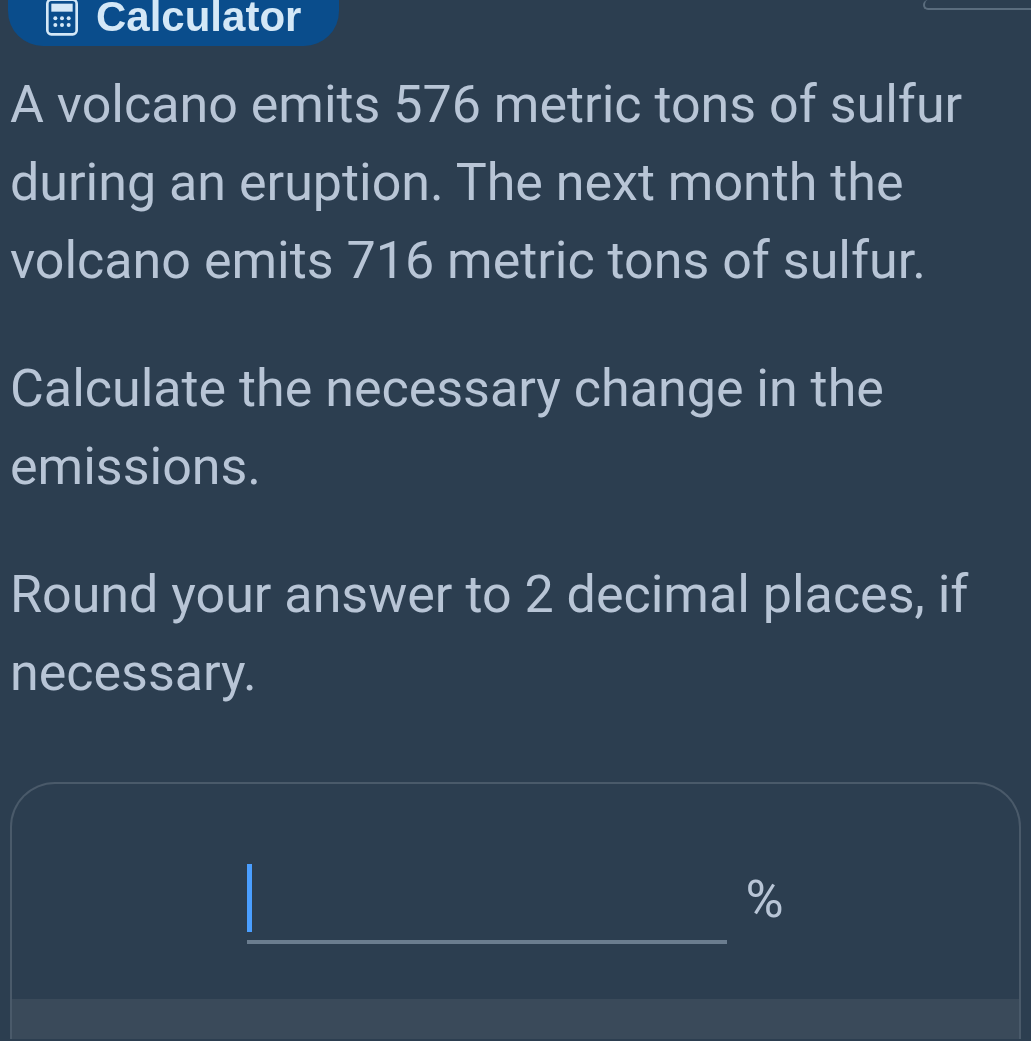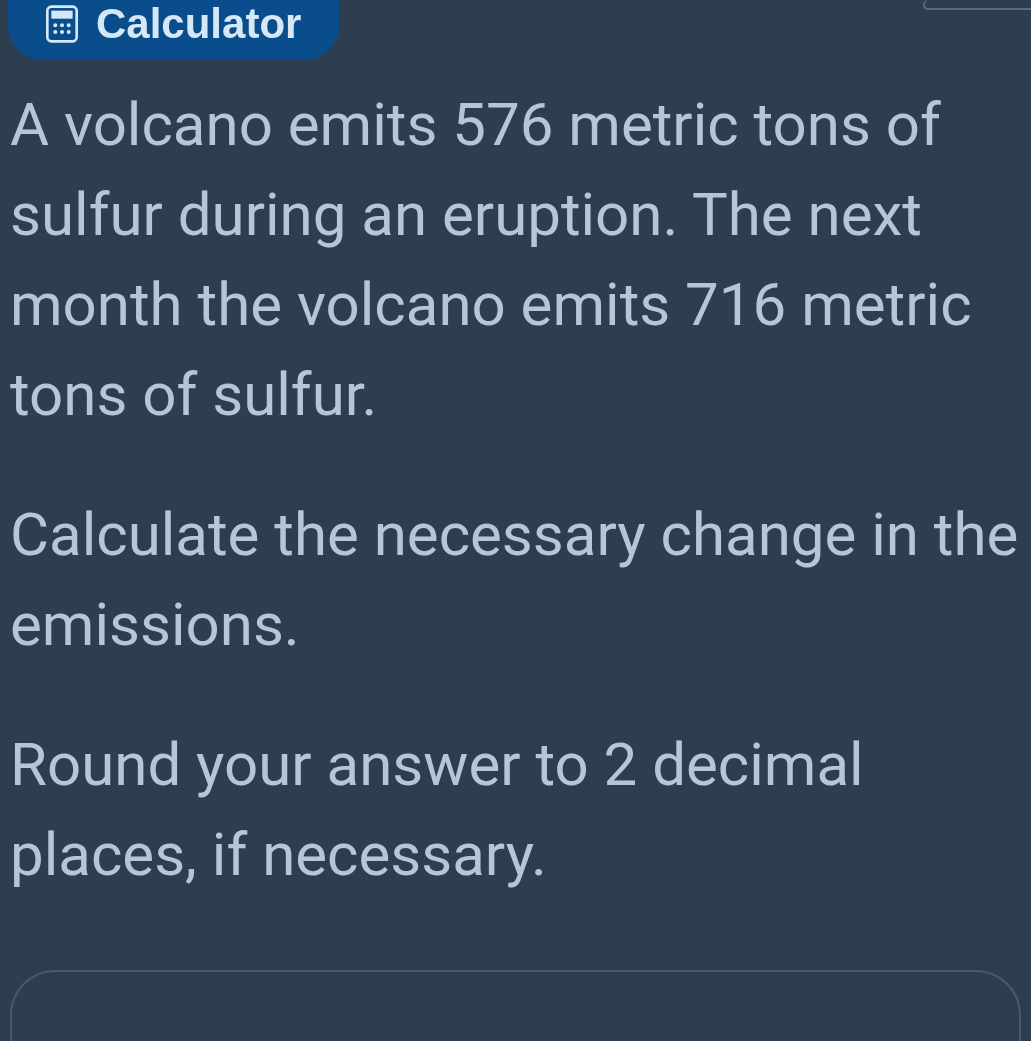--- a/index.html
+++ b/index.html
@@ -27,40 +27,40 @@
       color: #d4e8f7;
       border: none;
       border-radius: 0 0 35px 35px;
       padding: 0px 38px 12px 38px;
       font-size: 42px;
       font-weight: 600;
       display: flex;
       align-items: center;
       gap: 18px;
       cursor: pointer;
-      height: 60px;
+      height: 46px;
     }
     .calc-icon {
       width: 32px;
       height: 38px;
       fill: #d4e8f7;
     }
     .right-btn {
       border: 2px solid #5a6c7d;
       border-radius: 30px;
       width: 120px;
       height: 10px;
       background: transparent;
       border-top: none;
       border-right: none;
       margin-right: -20px;
     }
     .question-text {
       padding: 20px 10px 30px 10px;
-      font-size: 60px;
+      font-size: 52px;
       line-height: 1.5;
       color: #b8c5d6;
       font-weight: 400;
     }
     .question-text p {
       margin-bottom: 50px;
     }
     .question-text p:last-child {
       margin-bottom: 0;
       margin-top: 38px;

